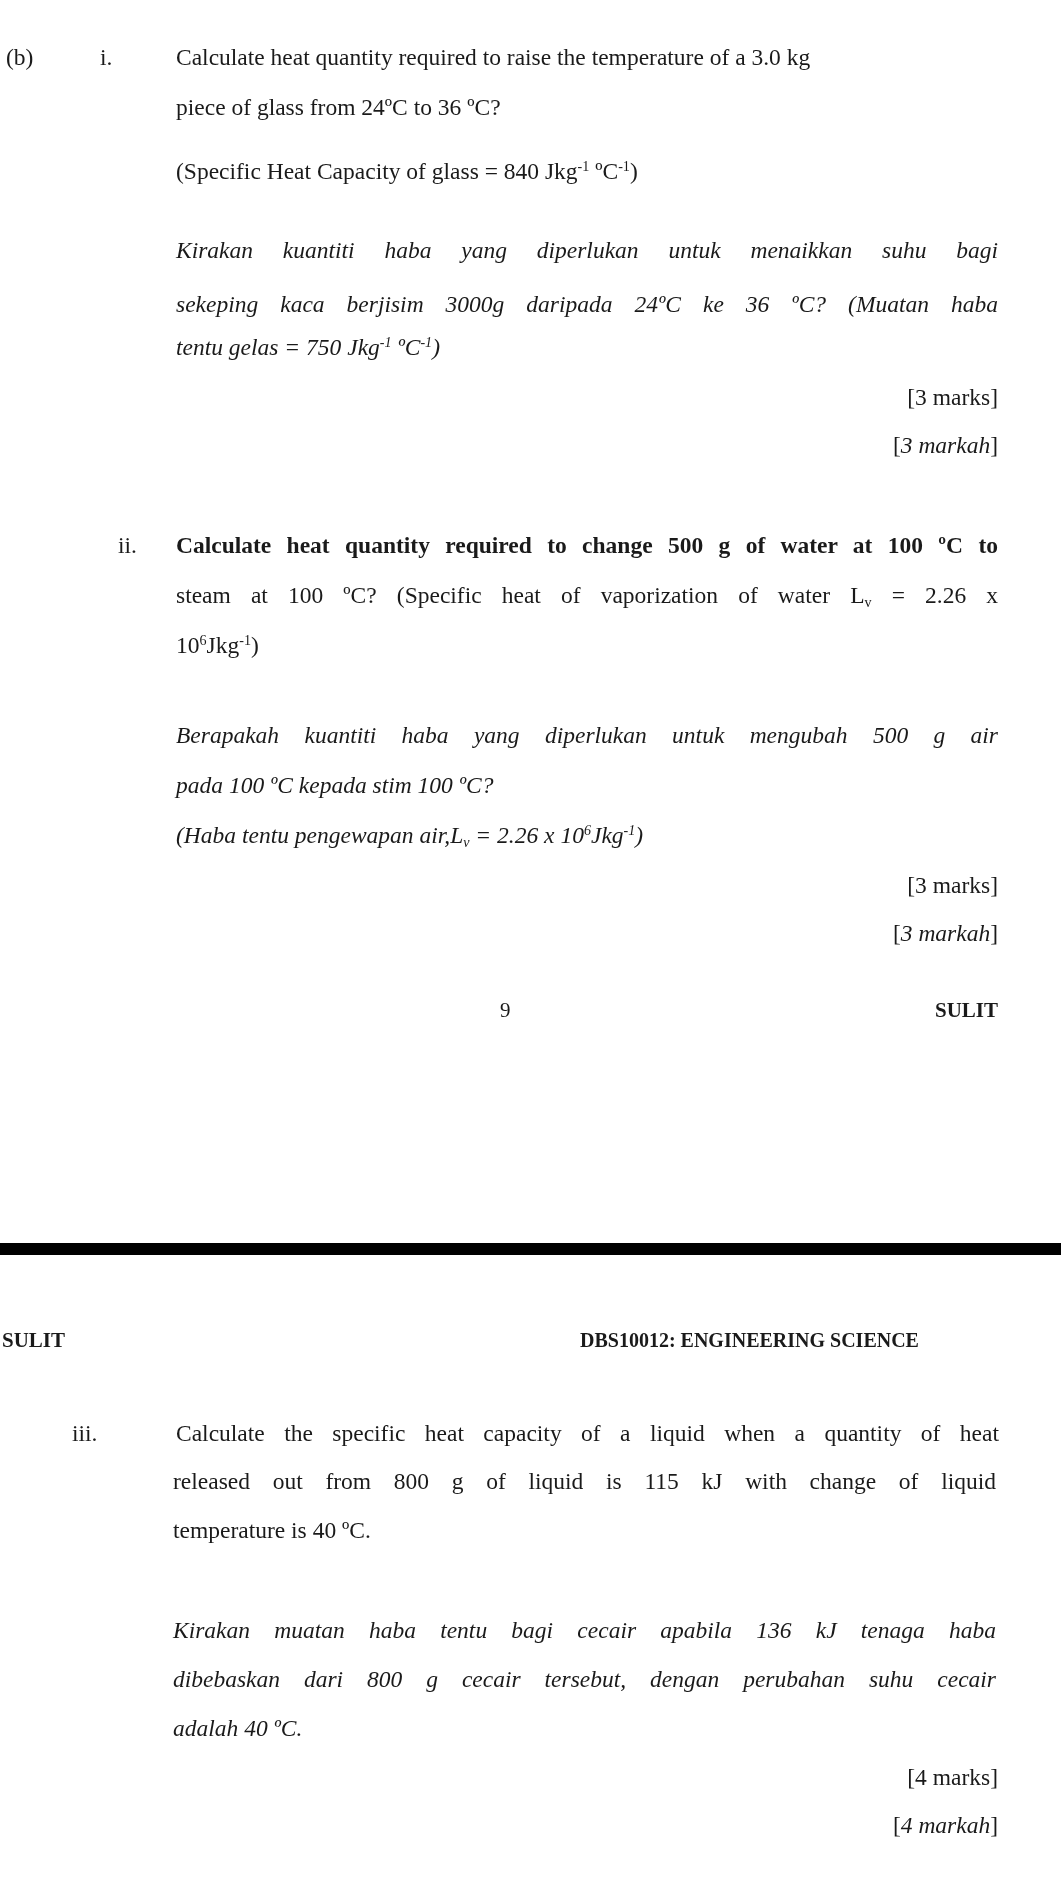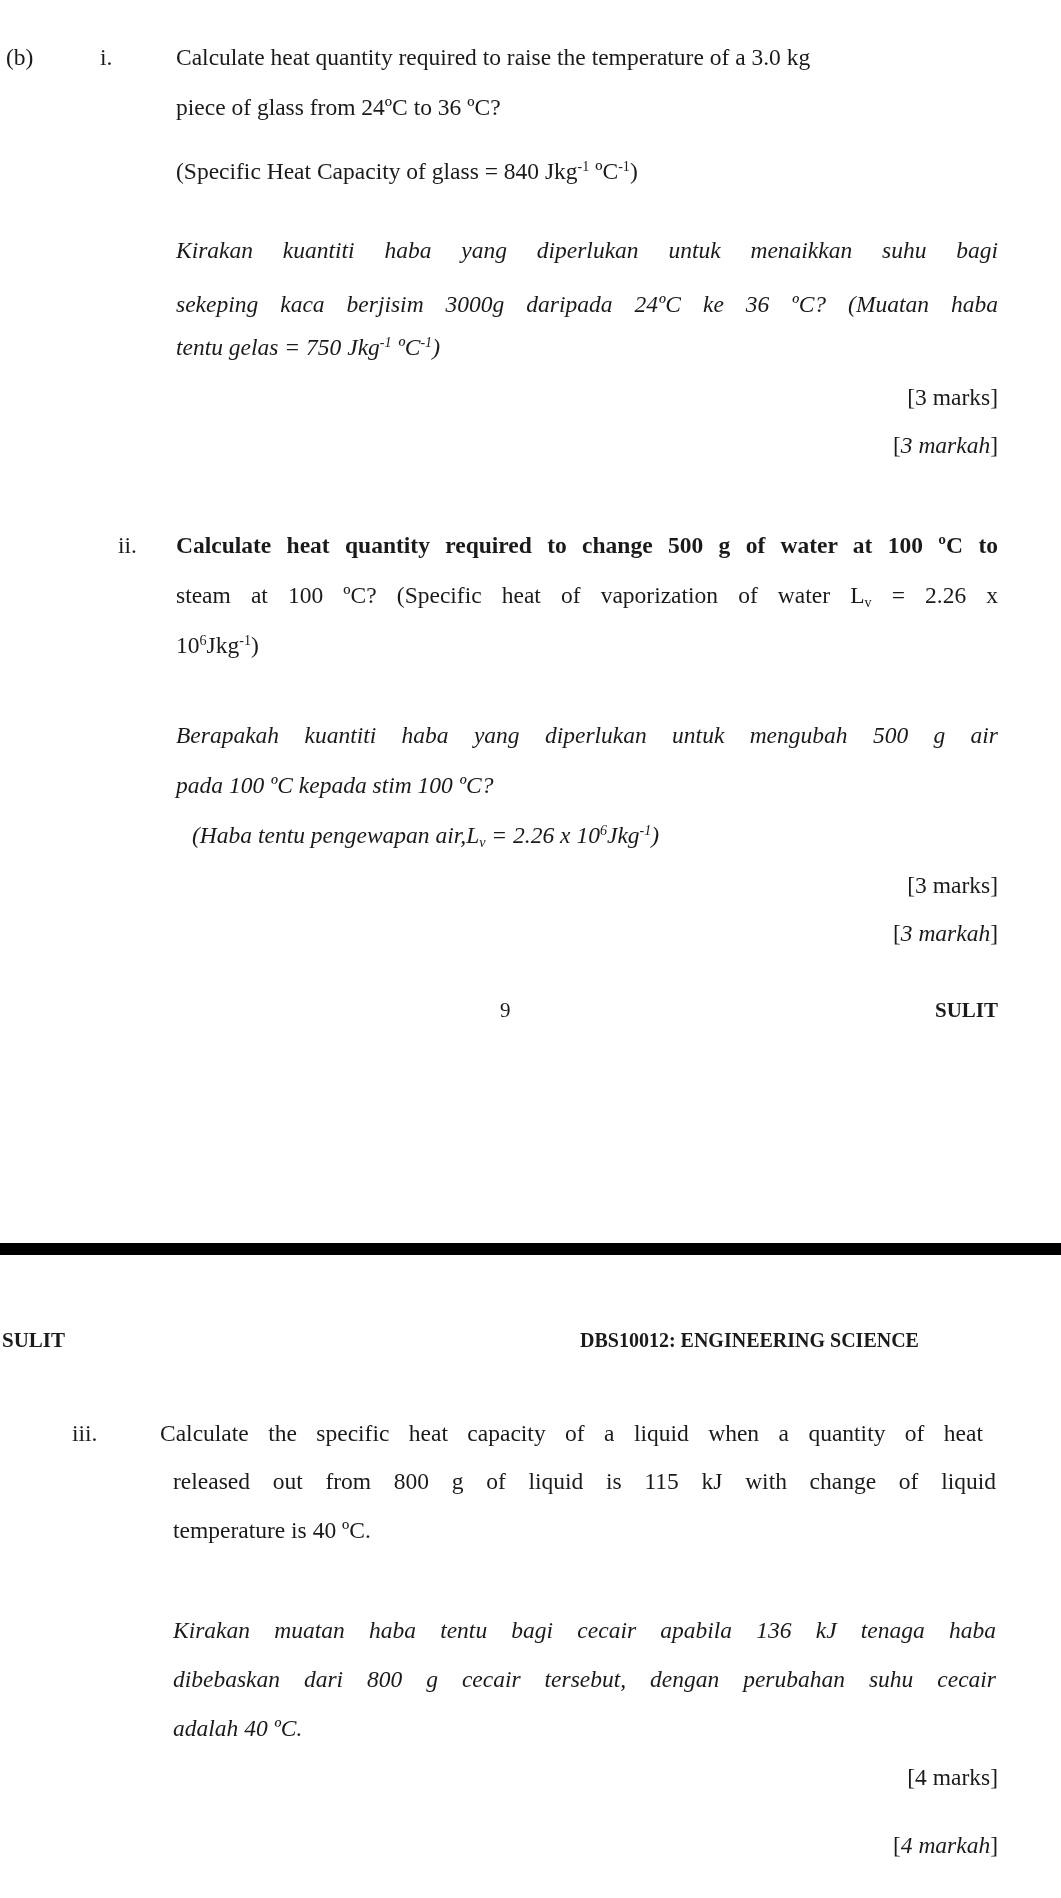--- a/index.html
+++ b/index.html
@@ -35,21 +35,21 @@
   </div>
 
   <div>
     <span class="line" style="left:118px; top:530px;">ii.</span>
     <span class="line just" style="left:176px; top:530px; width:822px;font-weight:bold;">Calculate heat quantity required to change 500 g of water at 100 ºC to</span>
     <span class="line just" style="left:176px; top:580px; width:822px;"><span>steam at 100 ºC? (Specific heat of vaporization of water L</span><sub>v</sub><span> = 2.26 x</span></span>
     <span class="line" style="left:176px; top:630px;"><span>10</span><sup>6</sup><span>Jkg</span><sup>-1</sup><span>)</span></span>
 
     <span class="line it just" style="left:176px; top:720px; width:822px;">Berapakah kuantiti haba yang diperlukan untuk mengubah 500 g air</span>
     <span class="line it" style="left:176px; top:770px;">pada 100 ºC kepada stim 100 ºC?</span>
-    <span class="line it" style="left:176px; top:820px;margin-left:16px;"><span>(Haba tentu pengewapan air,L</span><sub>v</sub><span> = 2.26 x 10</span><sup>6</sup><span>Jkg</span><sup>-1</sup><span>)</span></span>
+    <span class="line it" style="left:176px; top:820px;"><span>(Haba tentu pengewapan air,L</span><sub>v</sub><span> = 2.26 x 10</span><sup>6</sup><span>Jkg</span><sup>-1</sup><span>)</span></span>
 
     <span class="line right" style="right:63px; top:870px;">[3 marks]</span>
     <span class="line right" style="right:63px; top:918px;">[<span class="it">3</span> <span class="it">markah</span>]</span>
   </div>
 
   <div>
     <span class="line" style="left:500px; top:995px; font-size:21px;">9</span>
     <span class="line b right" style="right:63px; top:995px; font-size:21px;">SULIT</span>
   </div>
 </div>
@@ -57,24 +57,24 @@
 <div class="black-bar"></div>
 
 <div>
   <div>
     <span class="line b" style="left:2px; top:1325px; font-size:21px;">SULIT</span>
     <span class="line b" style="left:580px; top:1325px; font-size:20px;">DBS10012: ENGINEERING SCIENCE</span>
   </div>
 
   <div>
     <span class="line" style="left:72px; top:1418px;">iii.</span>
-    <span class="line just" style="left:160px; top:1418px; width:823px;">Calculate the specific heat capacity of a liquid when a quantity of heat</span>
+    <span class="line just" style="left:176px; top:1418px; width:823px;">Calculate the specific heat capacity of a liquid when a quantity of heat</span>
     <span class="line just" style="left:173px; top:1466px; width:823px;">released out from 800 g of liquid is 115 kJ with change of liquid</span>
     <span class="line" style="left:173px; top:1515px;">temperature is 40 ºC.</span>
 
     <span class="line it just" style="left:173px; top:1615px; width:823px;">Kirakan muatan haba tentu bagi cecair apabila 136 kJ tenaga haba</span>
     <span class="line it just" style="left:173px; top:1664px; width:823px;">dibebaskan dari 800 g cecair tersebut, dengan perubahan suhu cecair</span>
     <span class="line it" style="left:173px; top:1713px;">adalah 40 ºC.</span>
 
     <span class="line right" style="right:63px; top:1762px;">[4 marks]</span>
-    <span class="line right" style="right:63px; top:1810px;margin-top:20px;">[<span class="it">4</span> <span class="it">markah</span>]</span>
+    <span class="line right" style="right:63px; top:1810px;">[<span class="it">4</span> <span class="it">markah</span>]</span>
   </div>
 </div>
 
 </body></html>

